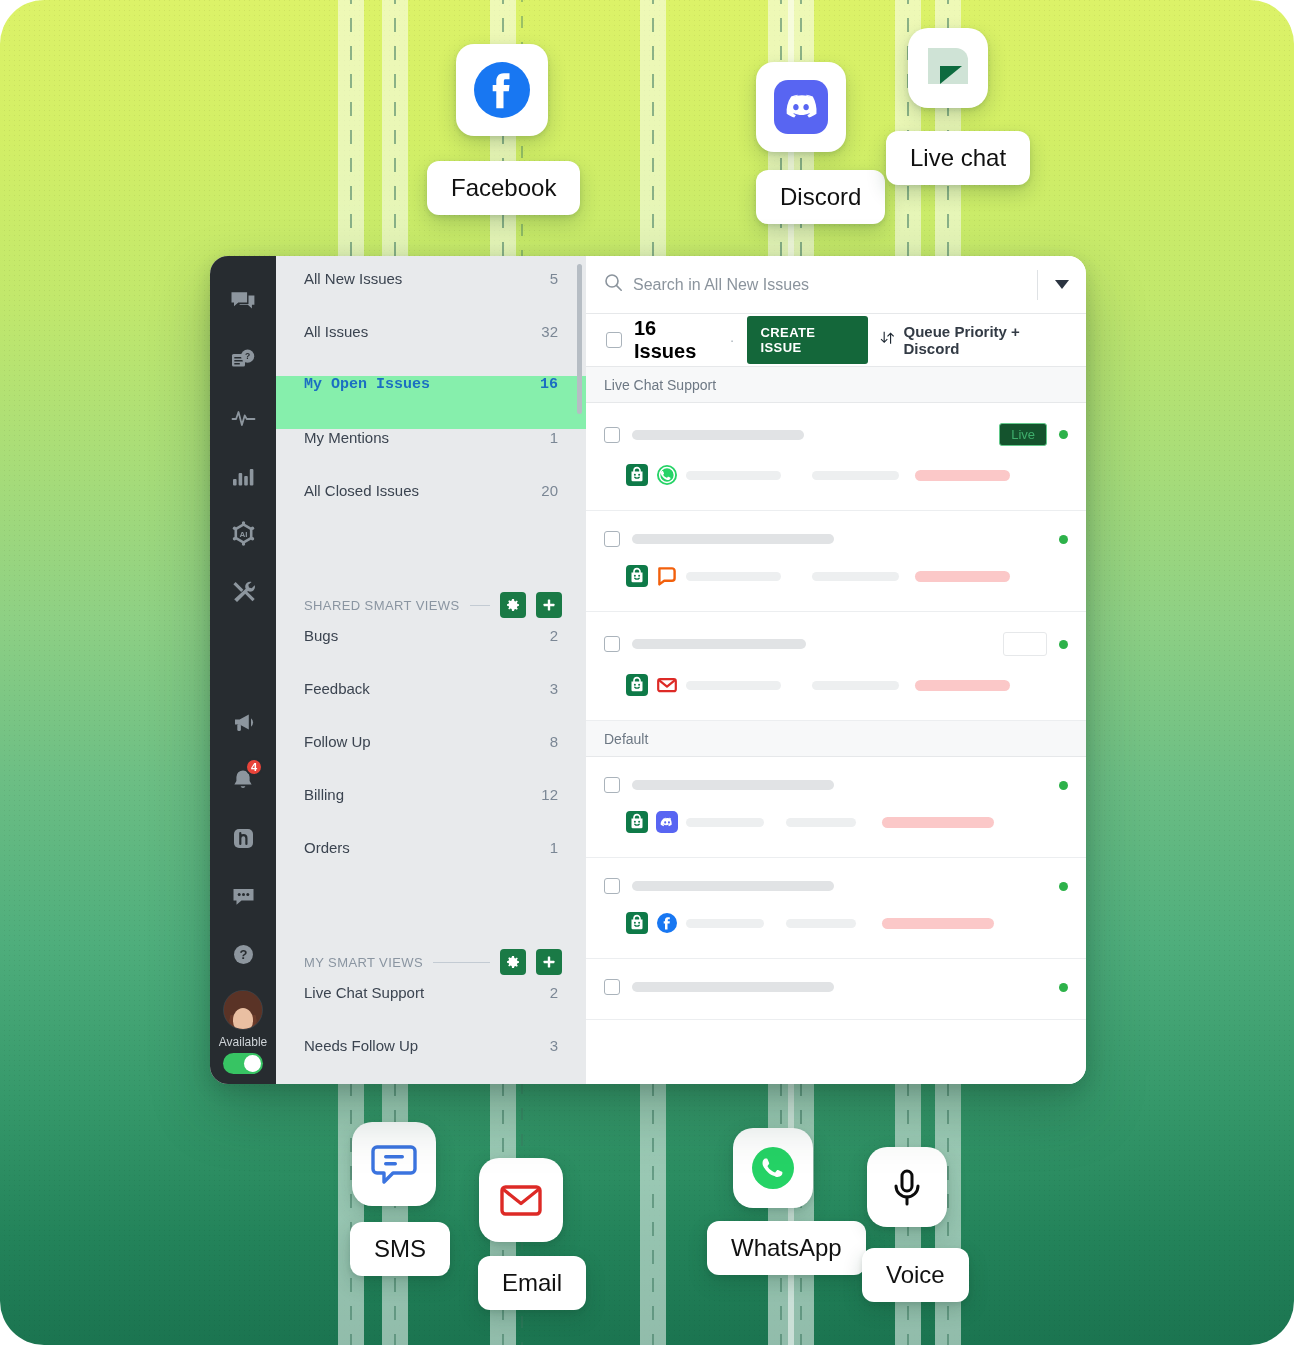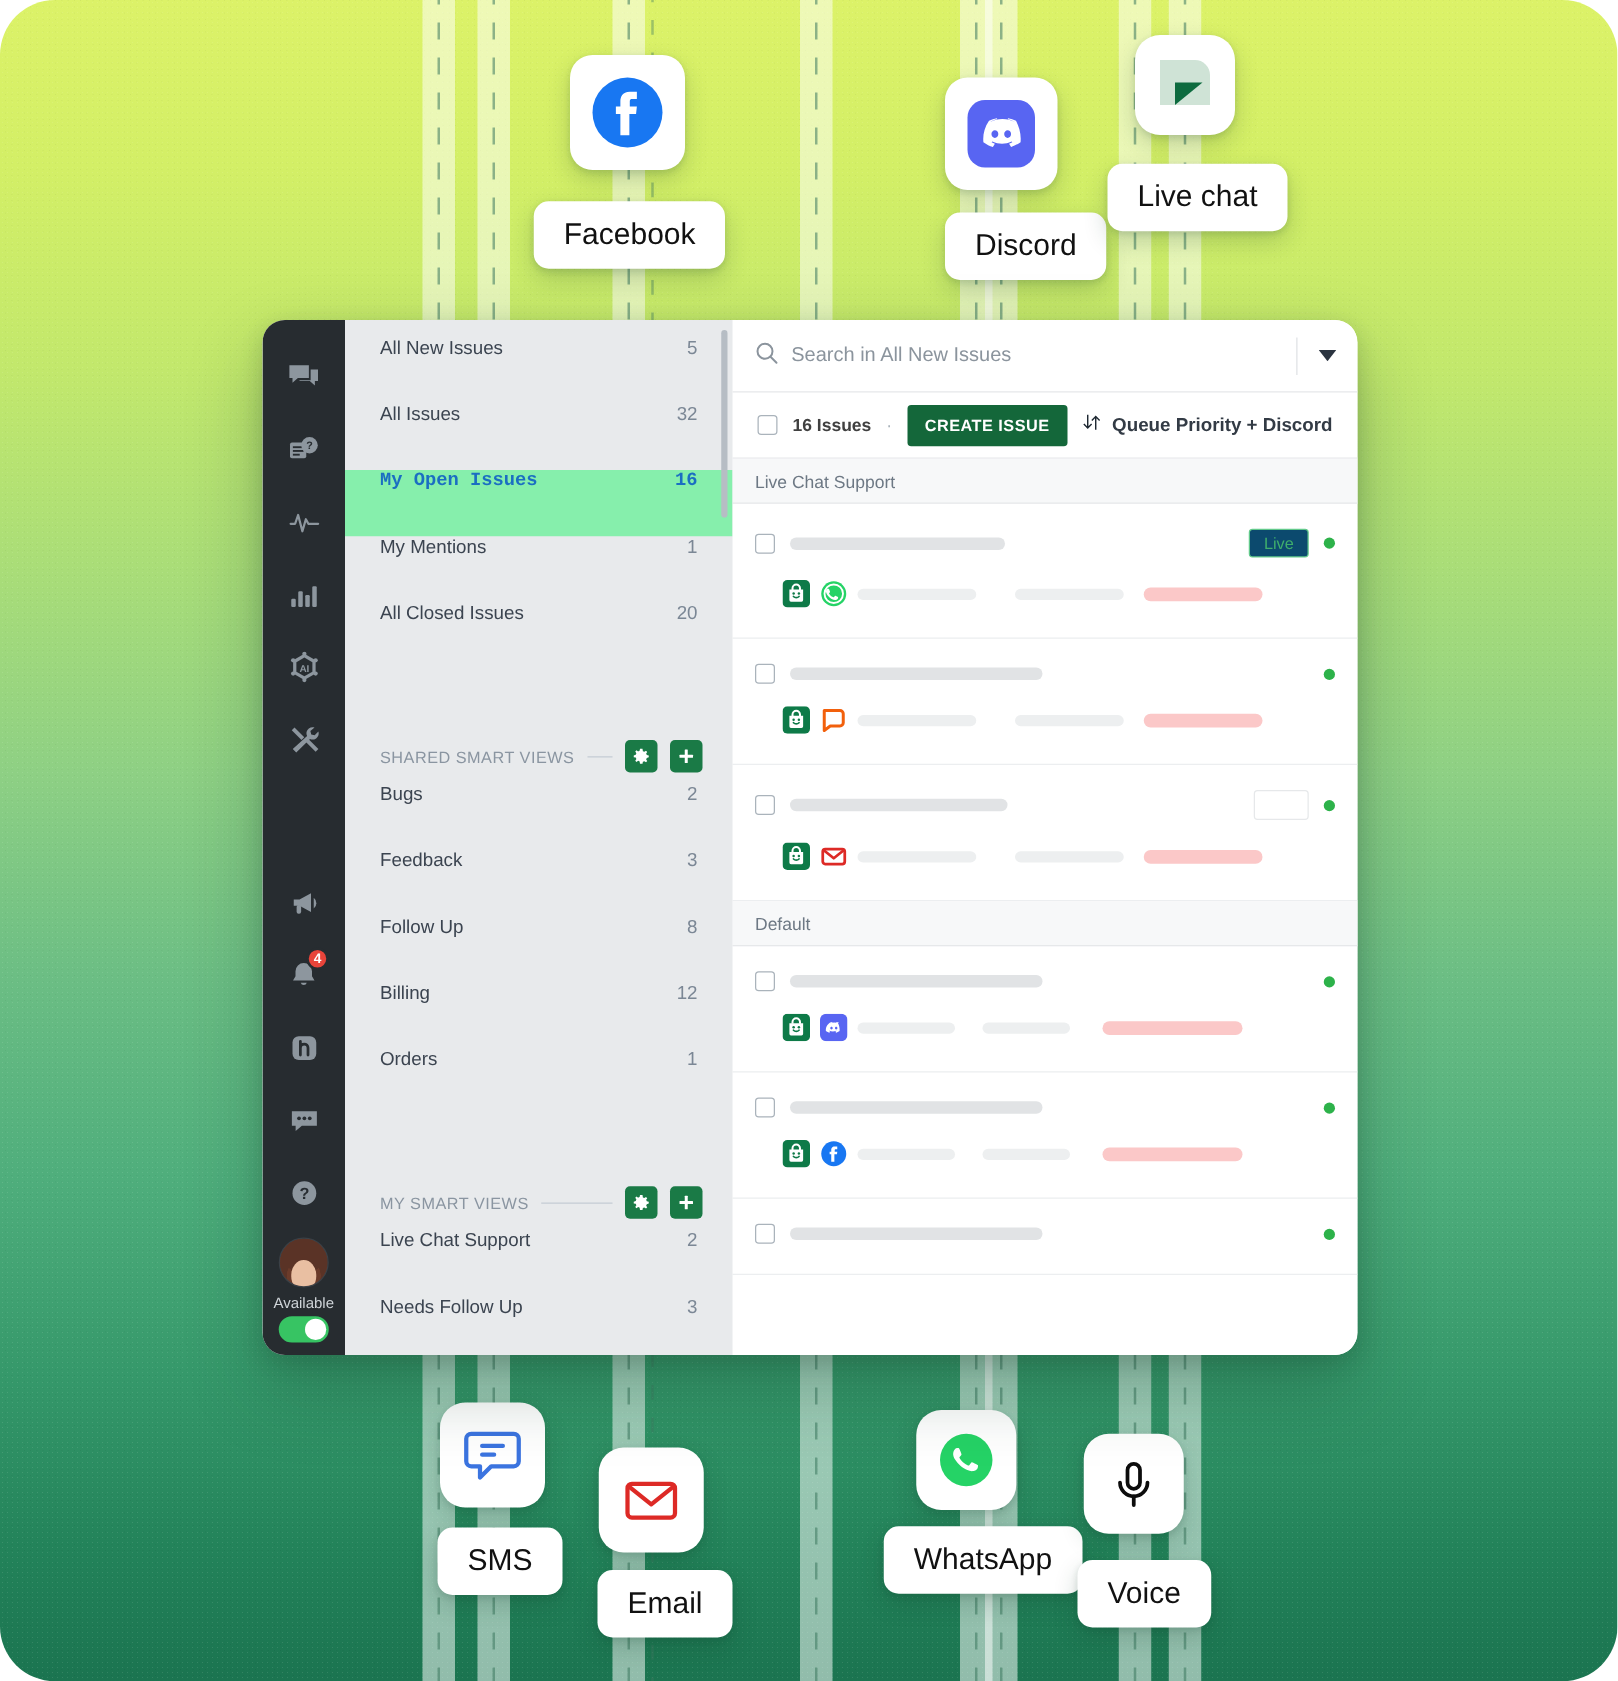--- a/index.html
+++ b/index.html
@@ -217,21 +217,21 @@
   #toolbar {
     height: 53px; display: flex; align-items: center;
     padding: 0 20px 0 20px;
     border-bottom: 1px solid #e6e8ea;
     gap: 12px;
   }
   .chk {
     width: 16px; height: 16px; border: 1.6px solid #aab3bb;
     border-radius: 3px; background: #fff; cursor: pointer; flex: 0 0 16px;
   }
-  #cntTxt { font-size: 14px; font-weight: bold; color: #404040; }
+  #cntTxt { font-size: 20px; font-weight: bold; color: #000000; }
   .dot-sep { color: #aab3bb; font-size: 14px; }
   #createBtn {
     background: #14673a; color: #fff;
     font-size: 13px; font-weight: bold; letter-spacing: .4px;
     padding: 9px 14px; border-radius: 3px; cursor: pointer;
   }
   #sortBox {
     margin-left: auto; display: flex; align-items: center; gap: 6px;
     font-size: 15px; font-weight: bold; color: #333b45; cursor: pointer;
   }
@@ -248,21 +248,21 @@
     border-bottom: 1px solid #eceef0;
     cursor: pointer;
   }
   .line1 { display: flex; align-items: center; gap: 12px; }
   .skel {
     height: 10px; border-radius: 5px; background: #e1e3e5;
   }
   .live-badge {
     border: 1px solid #62c98b; color: #3fae6c;
     font-size: 13px; padding: 3px 11px; border-radius: 3px;
-    background: #0c4a6e; white-space: nowrap;
+    background: #14532d; white-space: nowrap;
   }
   .ghost-badge {
     border: 1px solid #e6e8ea; width: 44px; height: 24px;
     border-radius: 3px; background: #fff; flex: 0 0 44px;
   }
   .gdot { width: 9px; height: 9px; border-radius: 50%; background: #2db24a; flex: 0 0 9px; }
   .line2 { display: flex; align-items: center; gap: 8px; margin-top: 18px; padding-left: 22px; }
   .chip { width: 22px; height: 22px; border-radius: 4px; flex: 0 0 22px;
           display:flex; align-items:center; justify-content:center; }
   .skel2 { height: 9px; border-radius: 5px; background: #edeff0; }

